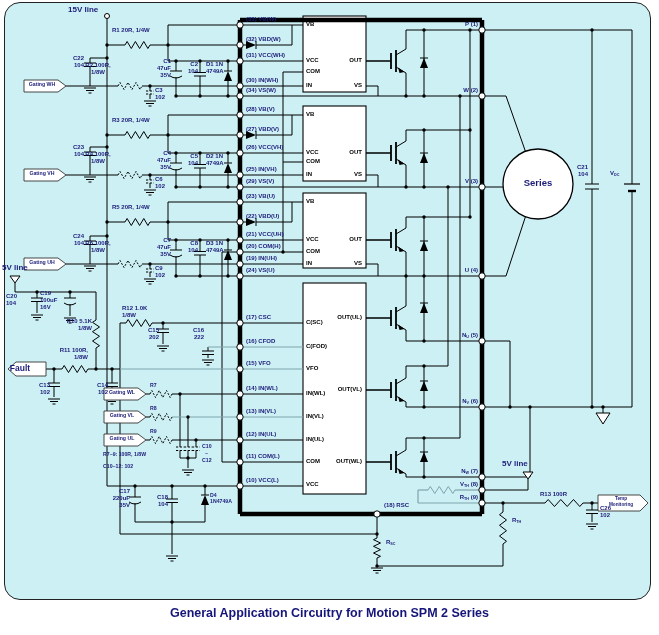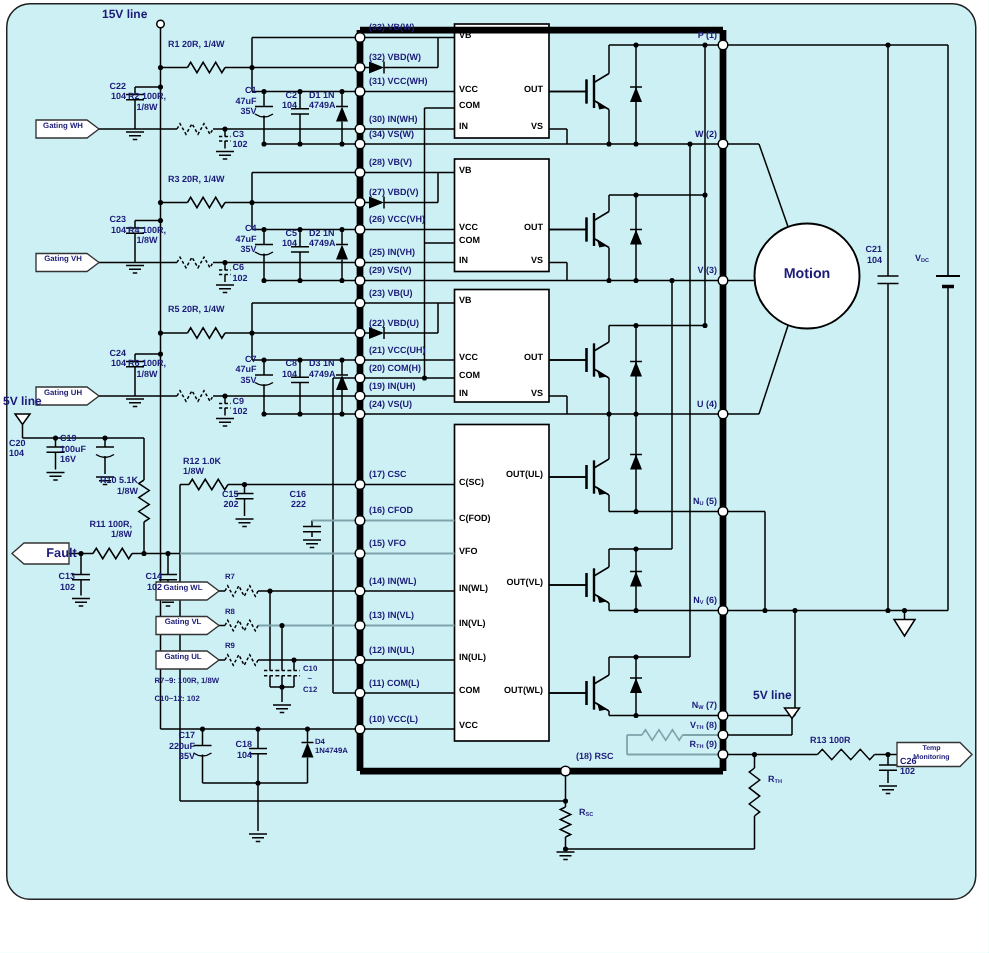--- a/index.html
+++ b/index.html
@@ -688,28 +688,28 @@
       </div>
       <div class="lb " style="left: 610px; top: 170px; width: 30px;"><span>V</span><span class="sb">DC</span></div>
       <div class="lb " style="left: 540px; top: 491px; width: 44px;">R13 100R</div>
       <div class="lb " style="left: 600px; top: 505px; width: 22px;">
         <div>C26</div>
         <div>102</div>
       </div>
       <div class="lb " style="left: 386px; top: 539px; width: 24px;"><span>R</span><span class="sb">SC</span></div>
       <div class="lb " style="left: 512px; top: 517px; width: 24px;"><span>R</span><span class="sb">TH</span></div>
       <div class="lb " style="left: 384px; top: 502px; width: 42px;">(18) RSC</div>
-      <div class="lb ctr mtr" style="left: 514px; top: 177px; width: 48px;">Motion</div>
+      <div class="lb ctr mtr" style="left: 514px; top: 177px; width: 48px;">Series</div>
       <div class="lb ctr k5" style="left: 25px; top: 81px; width: 34px;">Gating WH</div>
       <div class="lb ctr k5" style="left: 25px; top: 170px; width: 34px;">Gating VH</div>
       <div class="lb ctr k5" style="left: 25px; top: 259px; width: 34px;">Gating UH</div>
       <div class="lb ctr k5" style="left: 105px; top: 389px; width: 34px;">Gating WL</div>
       <div class="lb ctr k5" style="left: 105px; top: 412px; width: 34px;">Gating VL</div>
       <div class="lb ctr k5" style="left: 105px; top: 435px; width: 34px;">Gating UL</div>
-      <div class="lb ctr b85" style="left: 25px; top: 363px; width: 32px;">Fault</div>
+      <div class="lb ctr b85" style="left: 4px; top: 363px; width: 32px;">Fault</div>
       <div class="lb ctr k46" style="left: 601px; top: 496px; width: 40px;">Temp</div>
       <div class="lb ctr k46" style="left: 599px; top: 502px; width: 44px;">Monitoring</div>
       <div class="lb " style="left: 246px; top: 16px; width: 54px;">(33) VB(W)</div>
       <div class="lb " style="left: 246px; top: 36px; width: 54px;">(32) VBD(W)</div>
       <div class="lb " style="left: 246px; top: 52px; width: 54px;">(31) VCC(WH)</div>
       <div class="lb " style="left: 246px; top: 77px; width: 54px;">(30) IN(WH)</div>
       <div class="lb " style="left: 246px; top: 87px; width: 54px;">(34) VS(W)</div>
       <div class="lb " style="left: 246px; top: 106px; width: 54px;">(28) VB(V)</div>
       <div class="lb " style="left: 246px; top: 126px; width: 54px;">(27) VBD(V)</div>
       <div class="lb " style="left: 246px; top: 144px; width: 54px;">(26) VCC(VH)</div>
@@ -761,13 +761,14 @@
       <div class="lb blk" style="left: 306px; top: 365px; width: 30px;">VFO</div>
       <div class="lb blk" style="left: 306px; top: 390px; width: 30px;">IN(WL)</div>
       <div class="lb blk" style="left: 306px; top: 413px; width: 30px;">IN(VL)</div>
       <div class="lb blk" style="left: 306px; top: 436px; width: 30px;">IN(UL)</div>
       <div class="lb blk" style="left: 306px; top: 458px; width: 30px;">COM</div>
       <div class="lb blk" style="left: 306px; top: 481px; width: 30px;">VCC</div>
       <div class="lb rt blk" style="left: 322px; top: 314px; width: 40px;">OUT(UL)</div>
       <div class="lb rt blk" style="left: 322px; top: 386px; width: 40px;">OUT(VL)</div>
       <div class="lb rt blk" style="left: 322px; top: 458px; width: 40px;">OUT(WL)</div>
     </div>
+  <div class="ttl">General Application Circuitry for Motion SPM 2 Series</div>
 </div>
 
 </body></html>

